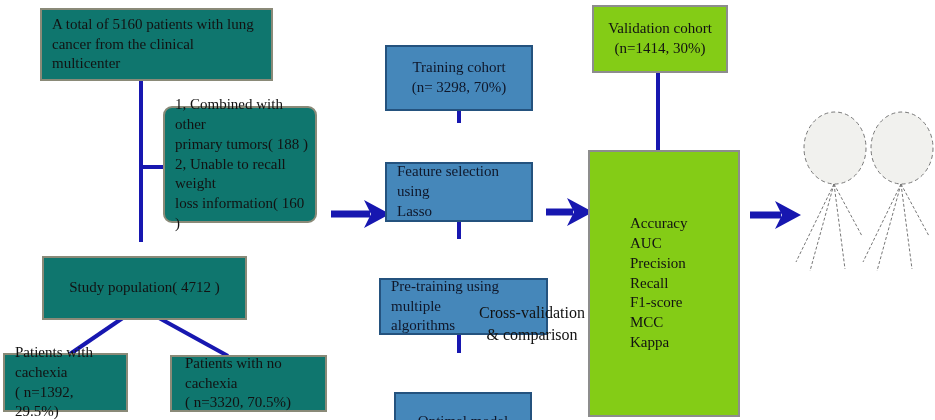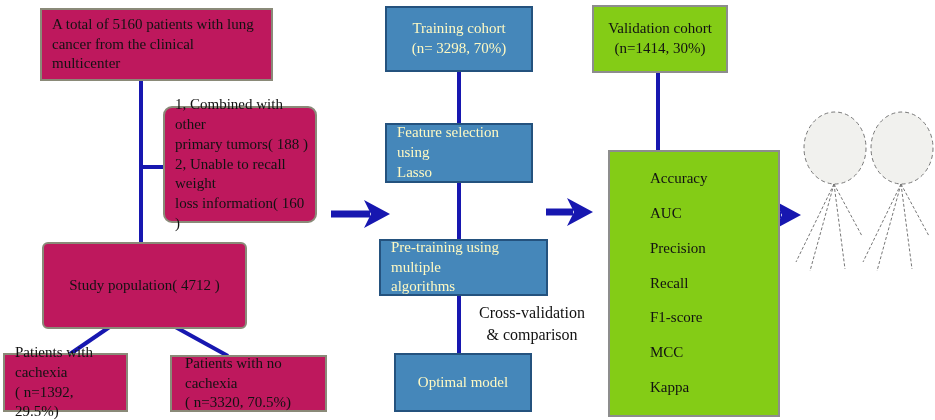--- a/index.html
+++ b/index.html
@@ -1,22 +1,22 @@
 <!DOCTYPE html>
 <html><head>
 <meta charset="utf-8">
 <style>
   html,body{margin:0;padding:0;background:#ffffff;}
   #canvas{
     position:relative;width:935px;height:420px;background:#ffffff;overflow:hidden;
     font-family:"Liberation Serif","DejaVu Serif",serif;color:#121212;
   }
   .box{position:absolute;box-sizing:border-box;display:flex;flex-direction:column;justify-content:center;font-size:15px;line-height:1.32;}
-  .yellow{background:#be185d;border:2px solid #8a8a78;}
-  .blue{background:#4587BA;border:2px solid #24527e;color:#fef9c3;}
+  .yellow{background:#0f766e;border:2px solid #8a8a78;}
+  .blue{background:#4587BA;border:2px solid #24527e;color:#0f172a;margin-top:39px;}
   .pink{background:#84cc16;border:2px solid #8d8d8d;}
   .green{background:#5E9C64;border:2px solid #333333;}
   .pad-l{padding:2px 6px 2px 10px;text-align:left;}
   .center{text-align:center;padding:2px 4px;}
   .metrics-box{justify-content:space-around;padding:10px 6px 10px 40px;text-align:left;}
   .floating-label{position:absolute;font-size:16px;line-height:1.35;text-align:center;}
   svg{position:absolute;left:0;top:0;}
   .line-layer{pointer-events:none;}
 </style>
 </head>
@@ -71,21 +71,21 @@
     <div>cancer from the clinical multicenter</div>
   </div>
 
   <div class="box yellow pad-l" style="left:163px;top:106px;width:154px;height:117px;border-radius:9px;">
     <div>1, Combined with other</div>
     <div>primary tumors( 188 )</div>
     <div>2, Unable to recall weight</div>
     <div>loss information( 160 )</div>
   </div>
 
-  <div class="box yellow center" style="left:42px;top:242px;width:205px;height:87px;border-radius:6px;">
+  <div class="box yellow center" style="left:42px;top:256px;width:205px;height:64px;">
     <div>Study population( 4712 )</div>
   </div>
 
   <div class="box yellow pad-l" style="left:3px;top:353px;width:125px;height:59px;">
     <div>Patients with cachexia</div>
     <div>( n=1392, 29.5%)</div>
   </div>
 
   <div class="box yellow pad-l" style="left:170px;top:355px;width:157px;height:57px;padding-left:13px;">
     <div>Patients with no cachexia</div>
@@ -114,21 +114,21 @@
 
   <div class="box blue center" style="left:394px;top:353px;width:138px;height:59px;">
     <div>Optimal model</div>
   </div>
 
   <div class="box pink center" style="left:592px;top:5px;width:136px;height:68px;">
     <div>Validation cohort</div>
     <div>(n=1414, 30%)</div>
   </div>
 
-  <div class="box pink metrics-box" style="left:608px;top:150px;width:172px;height:267px;">
+  <div class="box pink metrics-box" style="left:588px;top:150px;width:152px;height:267px;justify-content:center;">
     <div>Accuracy</div>
     <div>AUC</div>
     <div>Precision</div>
     <div>Recall</div>
     <div>F1-score</div>
     <div>MCC</div>
     <div>Kappa</div>
   </div>
 
 

